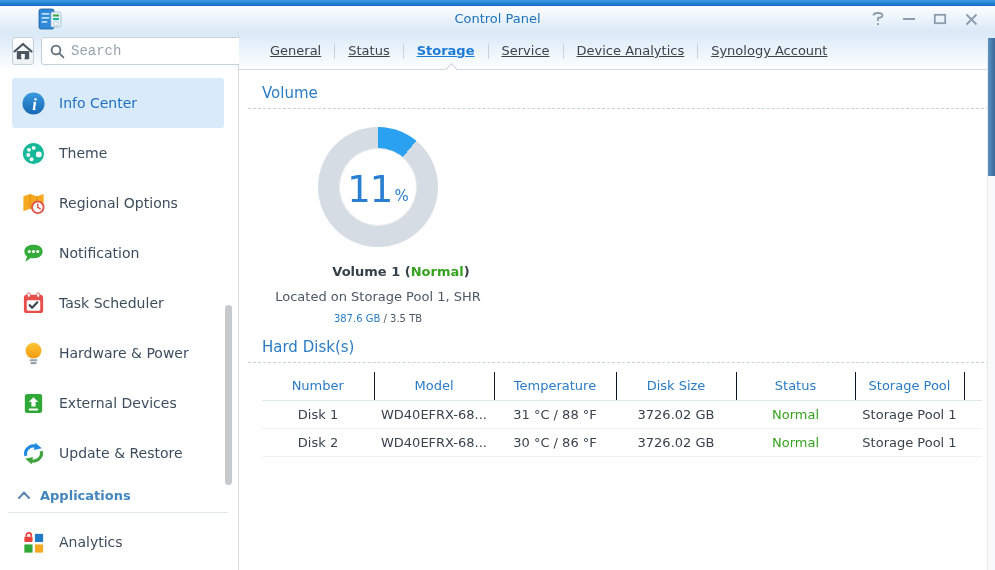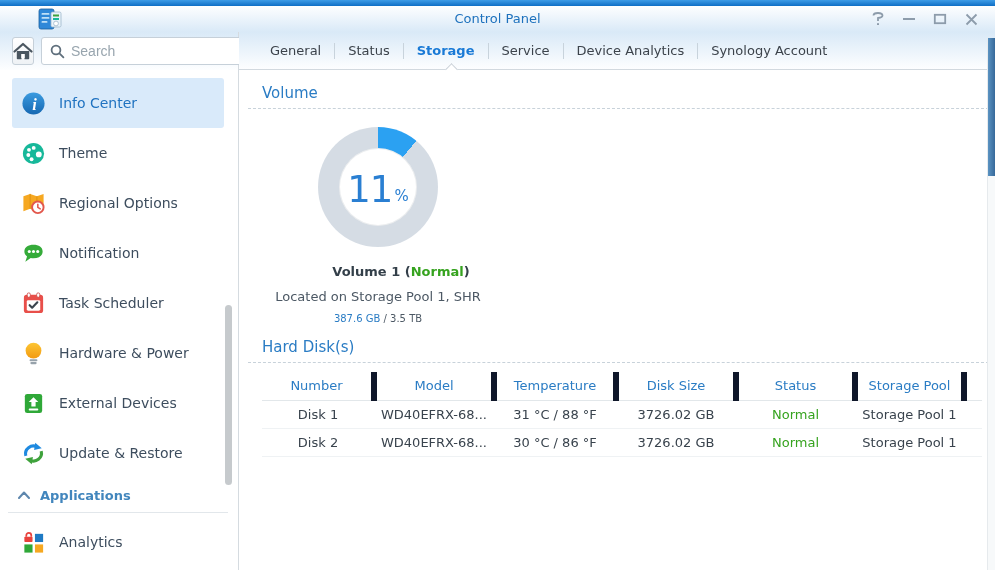--- a/index.html
+++ b/index.html
@@ -18,40 +18,40 @@
   .win-btn svg { display:block; }
 
   
   .app-body { display:flex; height:538px; }
 
   
   .sidebar { position:relative; width:239px; background:#fff; border-right:1px solid #d5dbe0; flex:none; }
   .side-toolbar { height:38px; background:linear-gradient(180deg,#d9e9f7,#fdfeff); display:flex; align-items:center; padding:0 14px 0 12px; gap:7px; }
   .home-btn { width:38px; height:28px; border:1px solid #c6d0d9; border-radius:3px; background:linear-gradient(180deg,#ffffff,#eef2f5); display:flex; align-items:center; justify-content:center; cursor:pointer; }
   .search-box { flex:1; height:28px; border:1px solid #c6d0d9; border-radius:3px; background:#fff; display:flex; align-items:center; padding:0 8px; gap:6px; }
-  .search-box input { border:none; outline:none; flex:1; font-size:14px; color:#3d4d5e; font-family:Liberation Sans, sans-serif; background:transparent; min-width:0; }
+  .search-box input { border:none; outline:none; flex:1; font-size:14px; color:#3d4d5e; font-family:Liberation Mono, monospace; background:transparent; min-width:0; }
   .search-box input::placeholder { color:#98a5ae; }
 
   .menu { padding-top:8px; }
   .menu-item { height:50px; margin:0 14px 0 12px; border-radius:3px; display:flex; align-items:center; gap:13px; padding-left:8px; cursor:pointer; }
   .menu-item.selected { background:#d9eafa; }
   .menu-item .mi-icon { width:26px; height:26px; flex:none; display:flex; align-items:center; justify-content:center; }
   .menu-item .mi-label { font-size:14px; color:#3d4d5e; }
   .menu-item.selected .mi-label { color:#1f72c0; }
 
   .section-header { height:34px; display:flex; align-items:center; gap:10px; padding-left:18px; cursor:pointer; }
   .section-header .sh-label { font-size:13px; font-weight:bold; color:#4286bd; }
   .section-divider { height:1px; background:#e2e7eb; margin:0 10px 4px 8px; }
 
   .side-scrollbar { position:absolute; right:6px; top:273px; width:7px; height:180px; background:#c6cacd; border-radius:4px; cursor:pointer; }
 
   
   .main { position:relative; flex:1; background:#fff; }
   .tabbar { position:relative; height:38px; background:linear-gradient(180deg,#d9e9f7,#fdfeff); border-bottom:1px solid #d2d9df; display:flex; align-items:center; padding-left:18px; }
-  .tab { font-size:13px; color:#3c434b; padding:0 13px; line-height:37px; cursor:pointer; white-space:nowrap; }
+  .tab { font-size:13px; color:#3c434b; padding:0 13px; line-height:37px; cursor:pointer; white-space:nowrap;text-decoration:underline; }
   .tab.active { color:#1a7ad6; font-weight:bold; }
   .tab-sep { width:1px; height:16px; background:#c8d3dc; flex:none; }
   .tab-caret { position:absolute; left:208px; bottom:-5px; width:9px; height:9px; background:#fff; border-left:1px solid #c9d1d8; border-top:1px solid #c9d1d8; transform:rotate(45deg); }
 
   .content { padding:0 6px 0 23px; }
   .section-title { font-size:15px; font-weight:normal; color:#2a7cc4; margin-top:14px; }
   .dashed { border-bottom:1px dashed #c8d2da; margin:6px 0 0 -14px; }
 
   
   .volume-block { width:220px; margin-left:6px; display:flex; flex-direction:column; align-items:center; text-align:center; }
@@ -61,21 +61,21 @@
   .donut-pct { font-size:37px; line-height:1; color:#2a7fd2; letter-spacing:-1px; }
   .donut-unit { font-size:15px; color:#2a7fd2; margin:0 0 3px 2px; }
   .vol-name { margin-top:17px; font-size:13px; font-weight:bold; color:#333f49;margin-left:46px; }
   .vol-name .status-green { color:#36a31f; }
   .vol-loc { margin-top:10px; font-size:13px; color:#4c5864; }
   .vol-usage { margin-top:9px; font-size:10px; color:#4c5864; }
   .vol-usage .used { color:#2a7cc4; }
 
   
   .disk-table { margin-top:9px; border-collapse:collapse; table-layout:fixed; width:720px; }
-  .disk-table th { font-size:13px; font-weight:normal; color:#2a7cc4; height:28px; text-align:center; border-bottom:1px solid #e2e7ea; border-right:6px solid #0f172a; }
+  .disk-table th { font-size:13px; font-weight:normal; color:#2a7cc4; height:28px; text-align:center; border-bottom:1px solid #e2e7ea; border-right:1px solid #0f172a; }
   .disk-table th:last-child { border-right:none; }
   .disk-table td { font-size:13px; color:#39434d; height:28px; text-align:center; border-bottom:1px solid #eff2f4; overflow:hidden; white-space:nowrap; }
   .disk-table td.status { color:#36a31f; }
 
   
   .main-scrollbar { position:absolute; right:0; top:6px; bottom:0; width:8px; background:#f7f9fa; border-left:1px solid #e6eaed; }
   .main-scrollbar .thumb { width:100%; height:138px; background:linear-gradient(90deg,#5b93c2,#37699a); cursor:pointer; }
 
   
   svg { display:block; }

